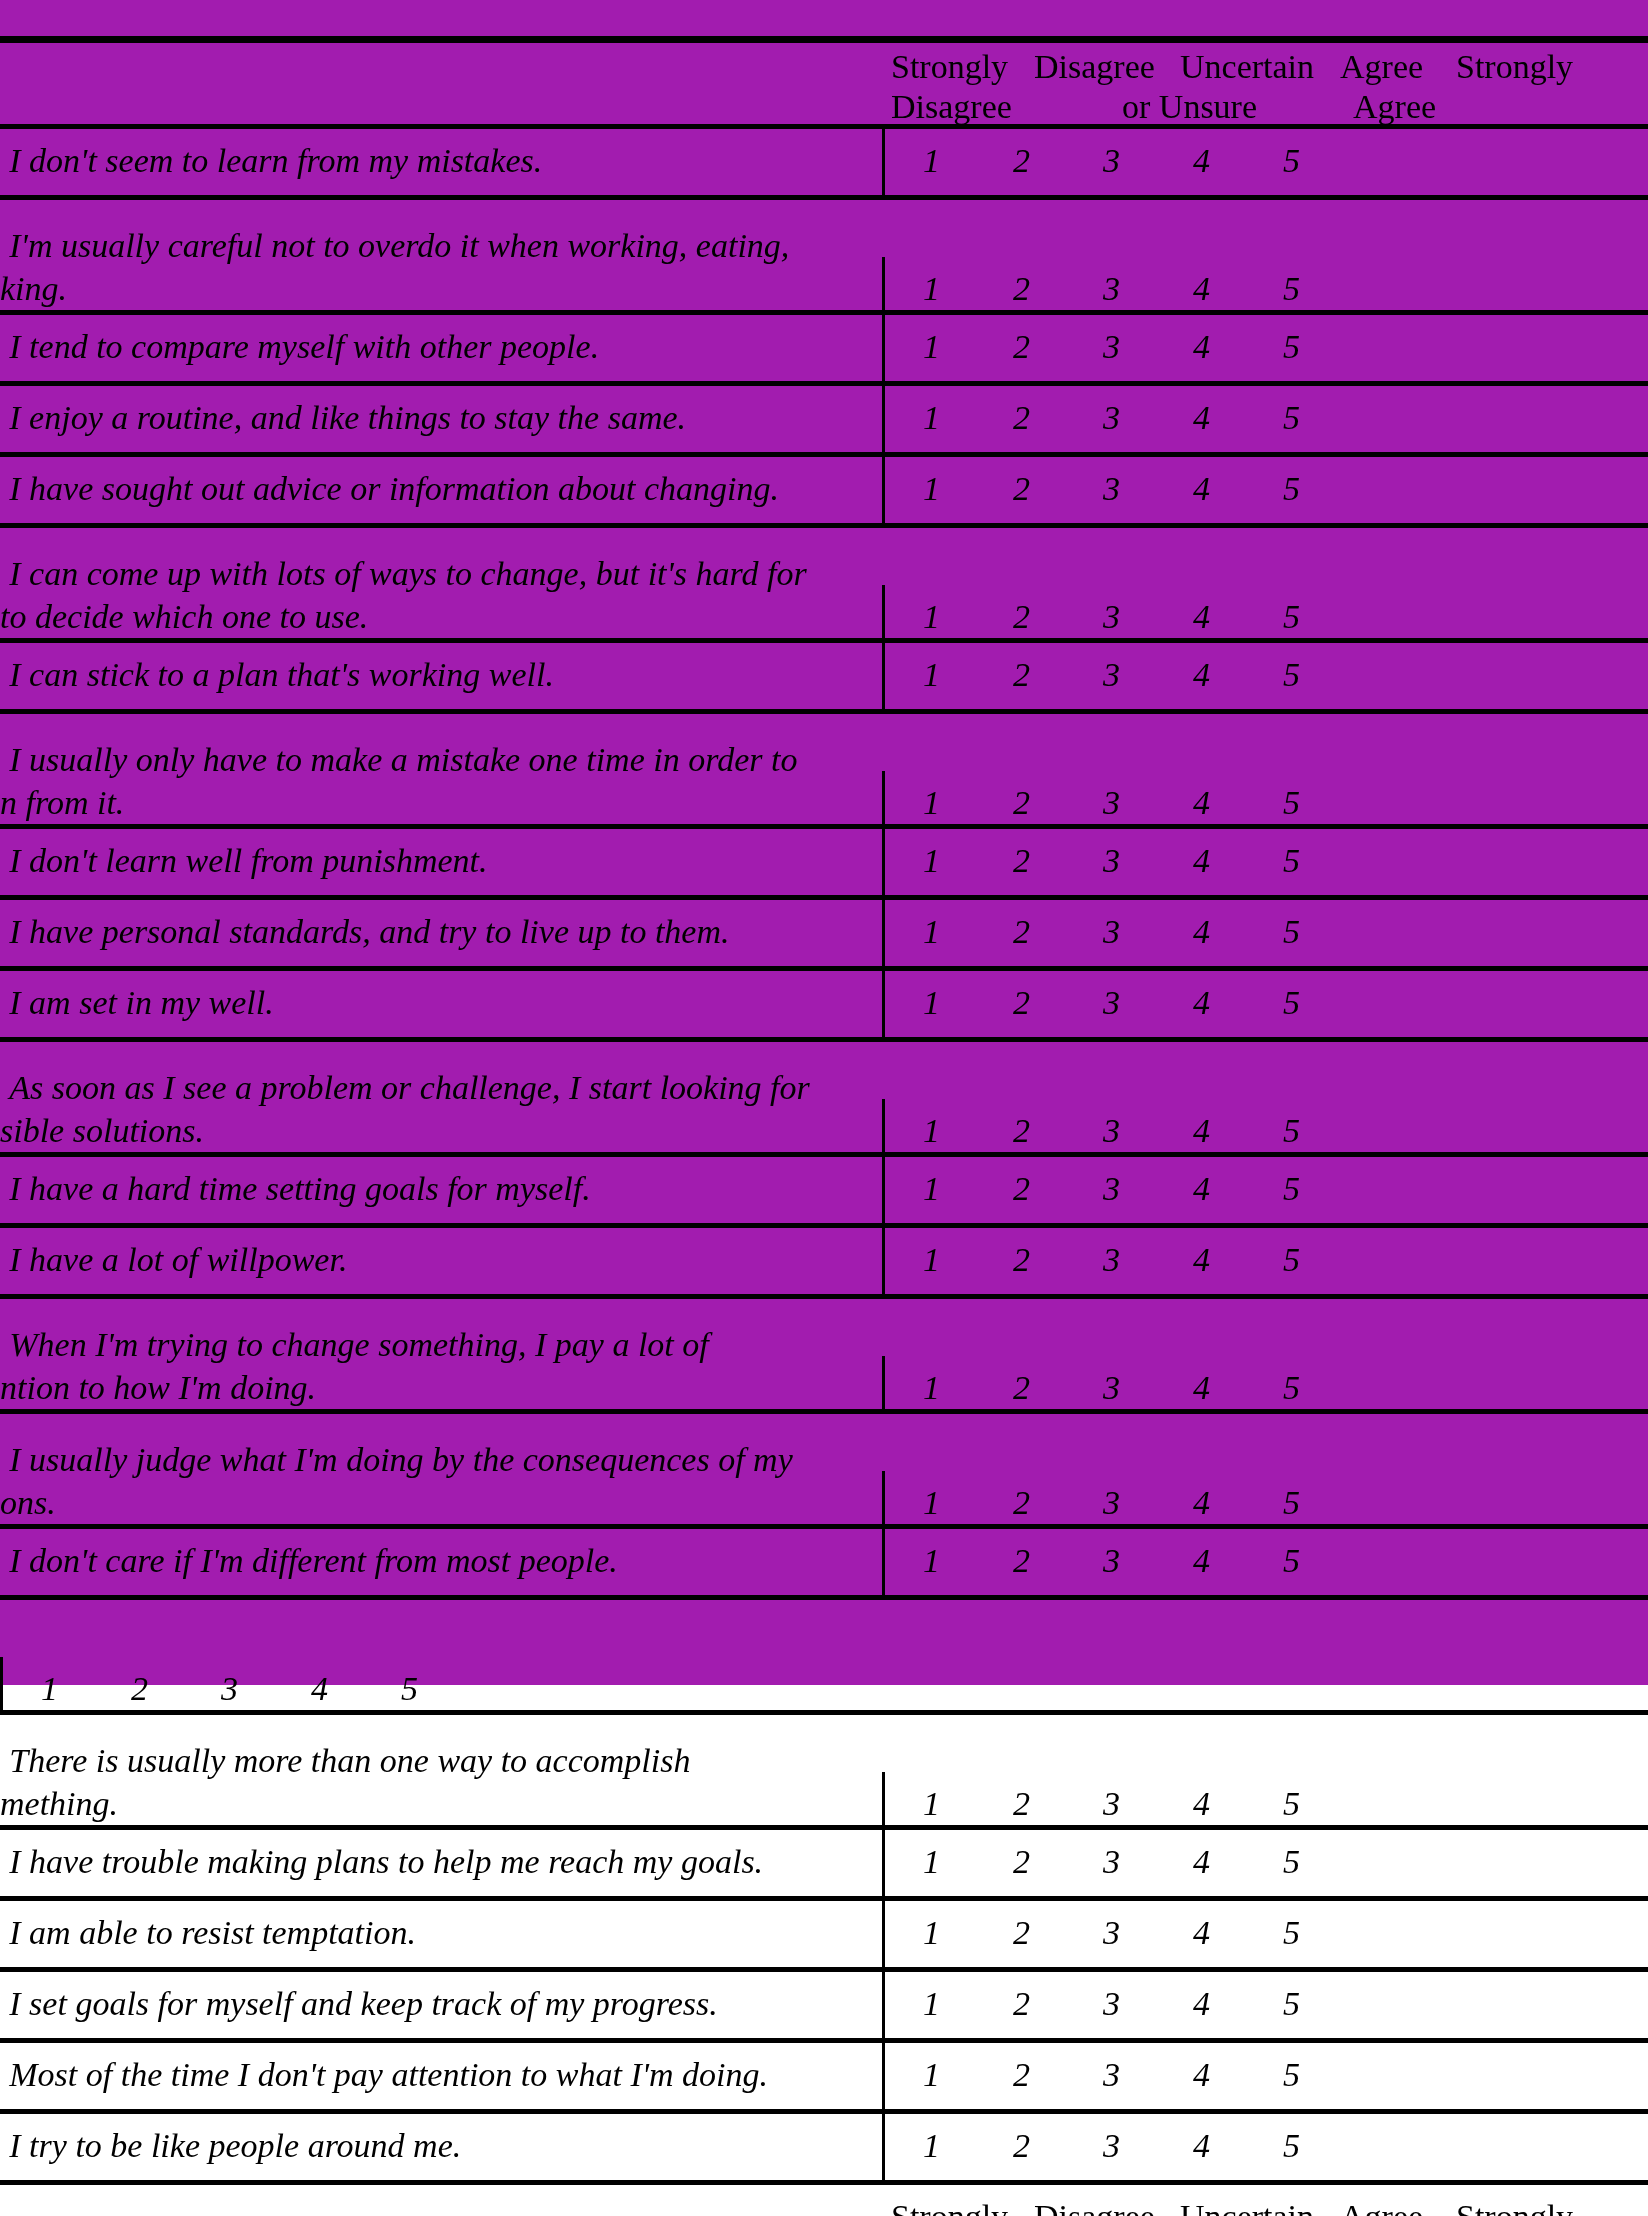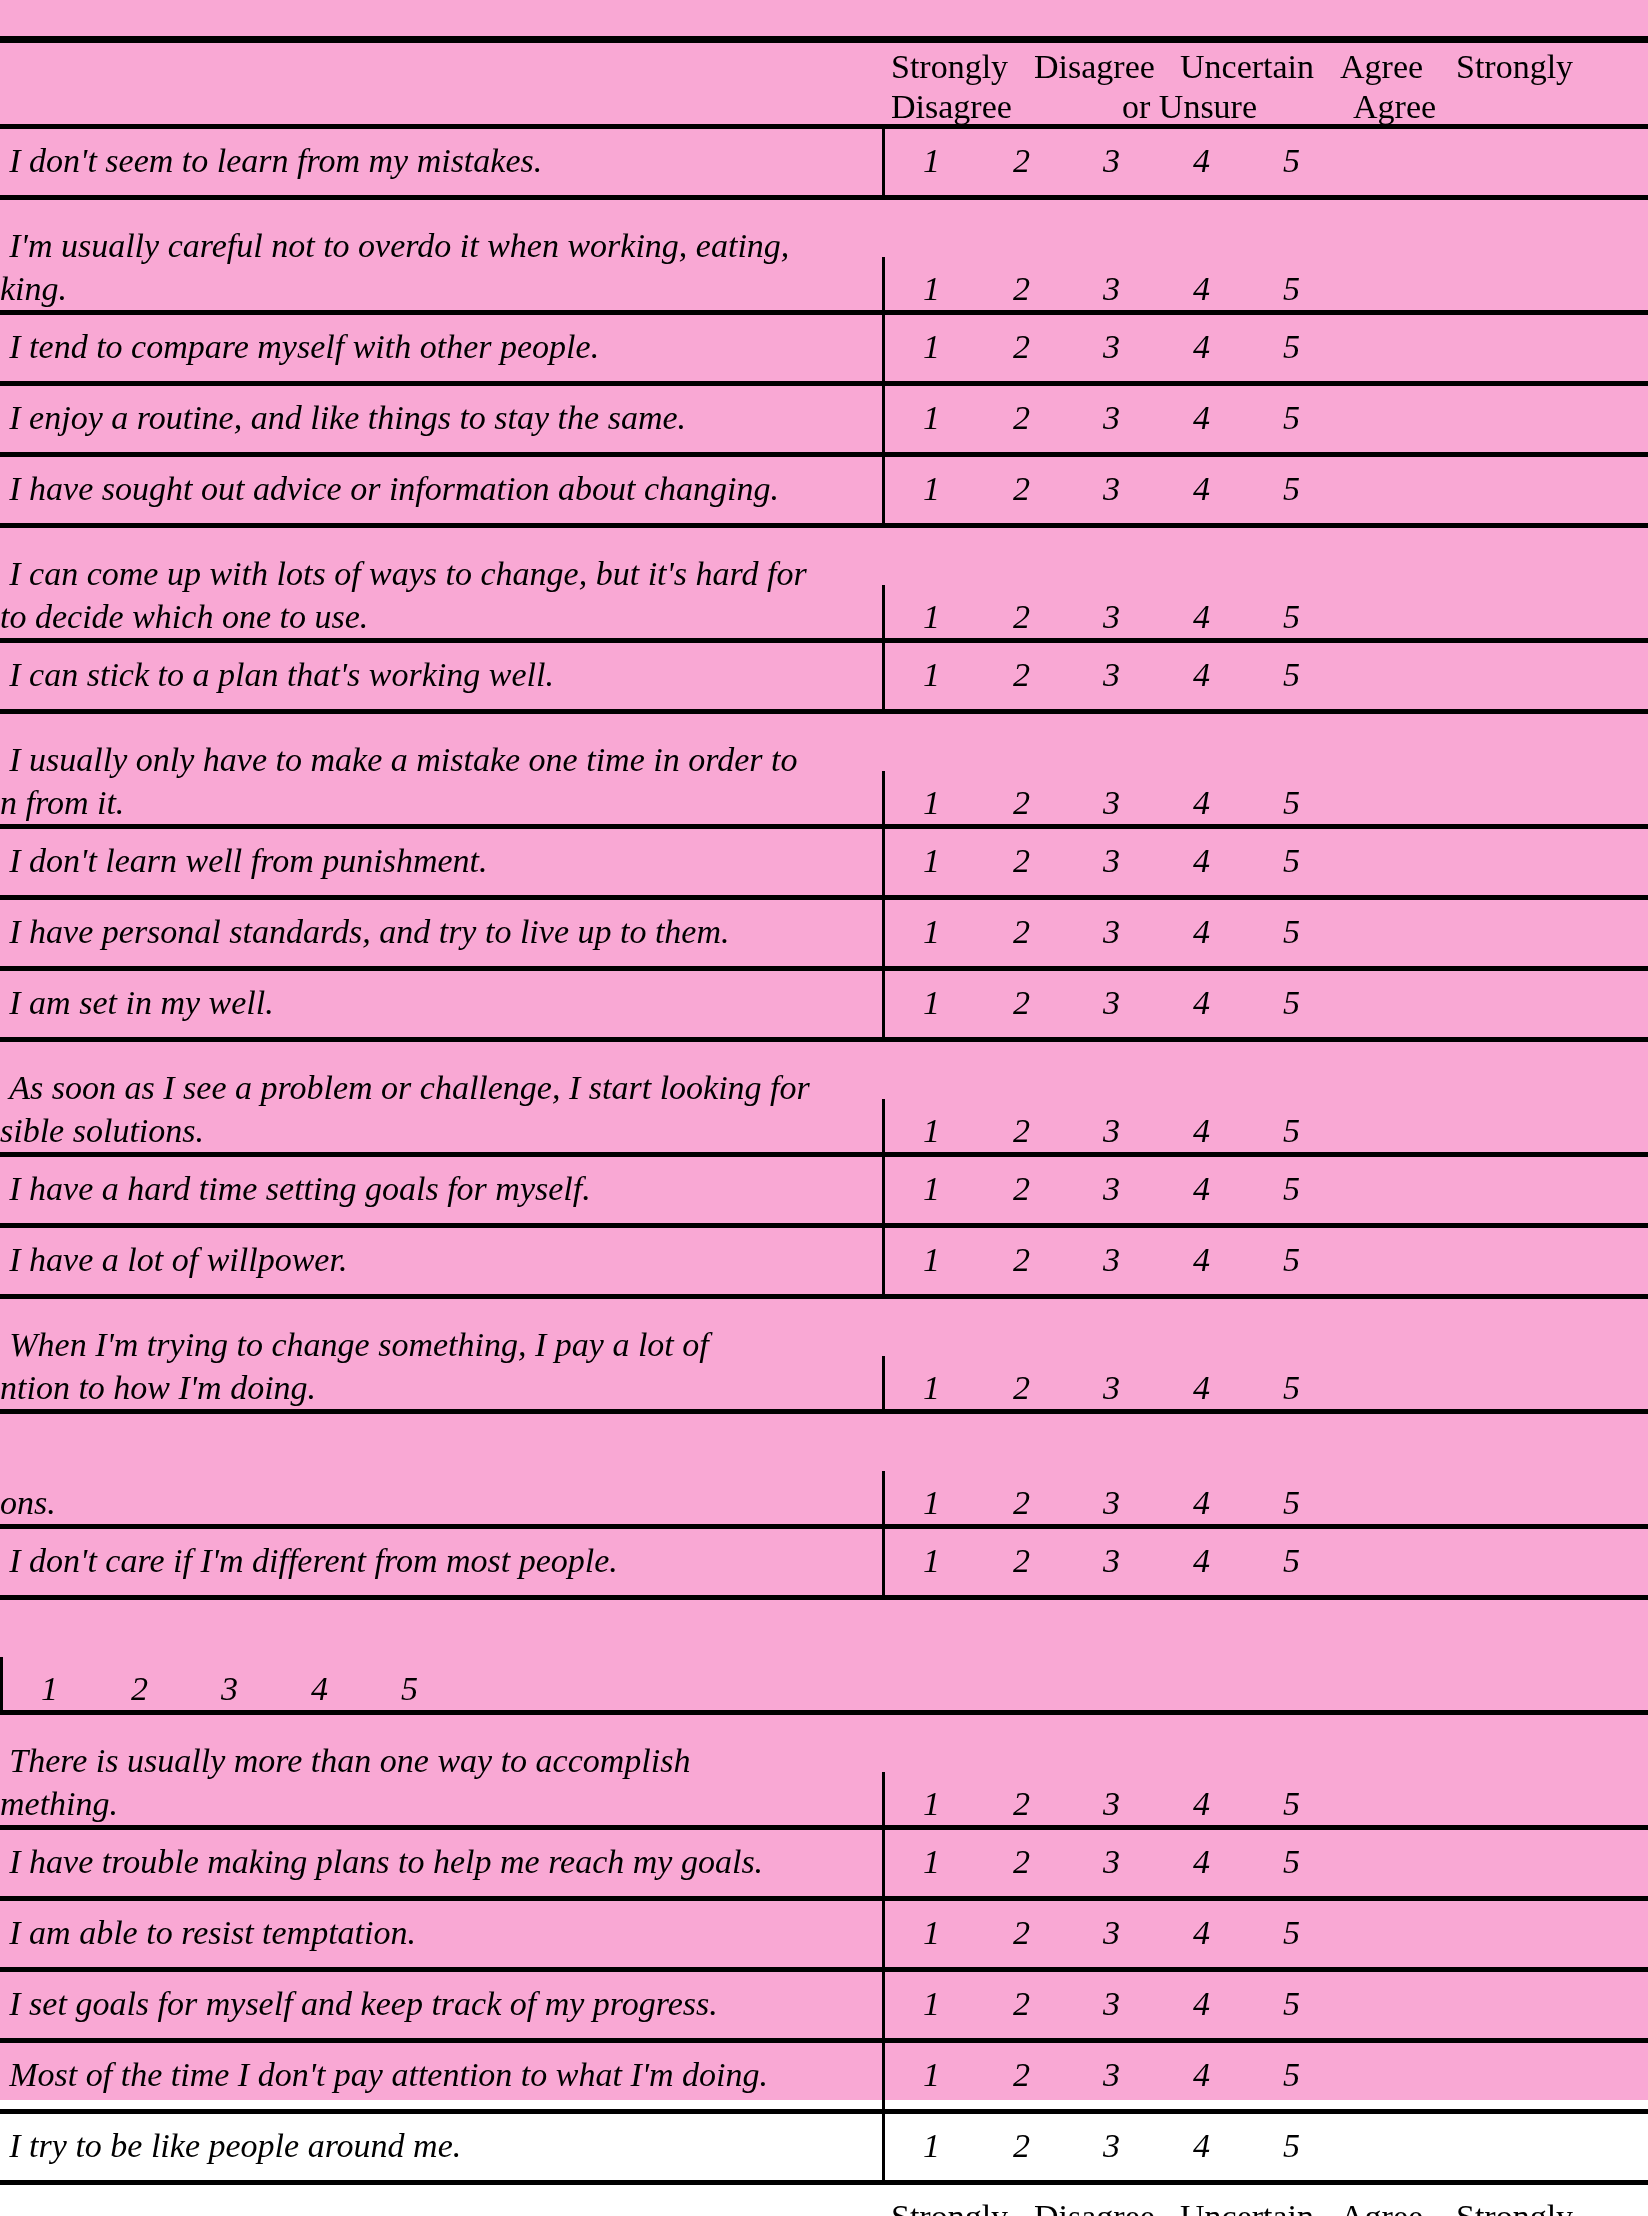--- a/index.html
+++ b/index.html
@@ -11,22 +11,22 @@
   body {
     width: 1648px;
     height: 2216px;
     overflow: hidden;
     font-family: "Liberation Serif", "DejaVu Serif", serif;
     font-size: 34px;
   }
   .page {
     position: relative;
     width: 1648px;
-    height: 2100px;
-    background: #f9a8d4;
+    height: 1685px;
+    background: #a21caf;
   }
   
   .top-rule {
     position: absolute;
     top: 36px;
     left: 0;
     width: 100%;
     height: 7px;
     background: #000000;
   }
@@ -321,20 +321,21 @@
           <span class="num">1</span>
           <span class="num">2</span>
           <span class="num">3</span>
           <span class="num">4</span>
           <span class="num">5</span>
         </div>
   </div>
 
   <div class="row double">
     <div class="stmt">
+          <span class="line l1">I usually judge what I'm doing by the consequences of my</span>
           <span class="line l2">ons.</span>
         </div>
     <div class="rating">
           <span class="num">1</span>
           <span class="num">2</span>
           <span class="num">3</span>
           <span class="num">4</span>
           <span class="num">5</span>
         </div>
   </div>

